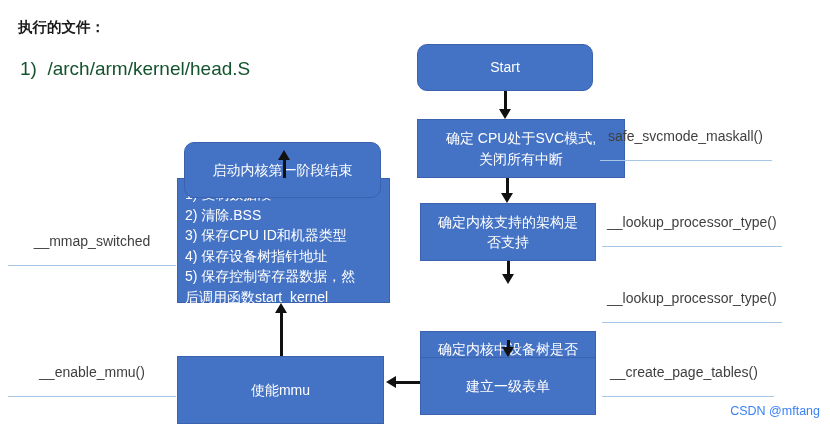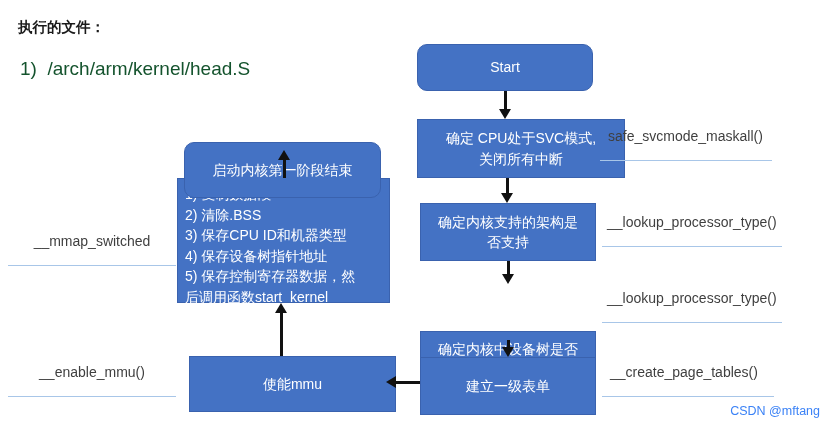--- a/index.html
+++ b/index.html
@@ -21,21 +21,21 @@
     position:absolute;background:#4472C4;border:1px solid #3A62AE;color:#fff;
     display:flex;align-items:center;justify-content:center;text-align:center;
     font-size:14px;line-height:1.45;white-space:pre-line;box-sizing:border-box;
   }
   .node.rounded{border-radius:10px;}
   .n-start{left:417px;top:44px;width:176px;height:47px;}
   .n-svc{left:417px;top:119px;width:208px;height:59px;}
   .n-arch{left:420px;top:203px;width:176px;height:58px;}
   .n-dt{left:420px;top:284px;width:176px;height:56px;margin-top:47px;}
   .n-pt{left:420px;top:357px;width:176px;height:58px;}
-  .n-mmu{left:189px;top:356px;width:207px;height:56px;}
+  .n-mmu{left:177px;top:356px;width:207px;height:68px;}
   .n-done{left:184px;top:106px;width:197px;height:56px;margin-top:36px;}
   .n-big{
     left:177px;top:178px;width:213px;height:125px;
     align-items:flex-start;justify-content:flex-start;text-align:left;
     flex-direction:column;padding:5px 2px 4px 7px;font-size:14px;line-height:20.5px;
   }
   .n-big div{white-space:pre;}
   
   .flabel{
     position:absolute;font-size:14px;color:#3f3f3f;

